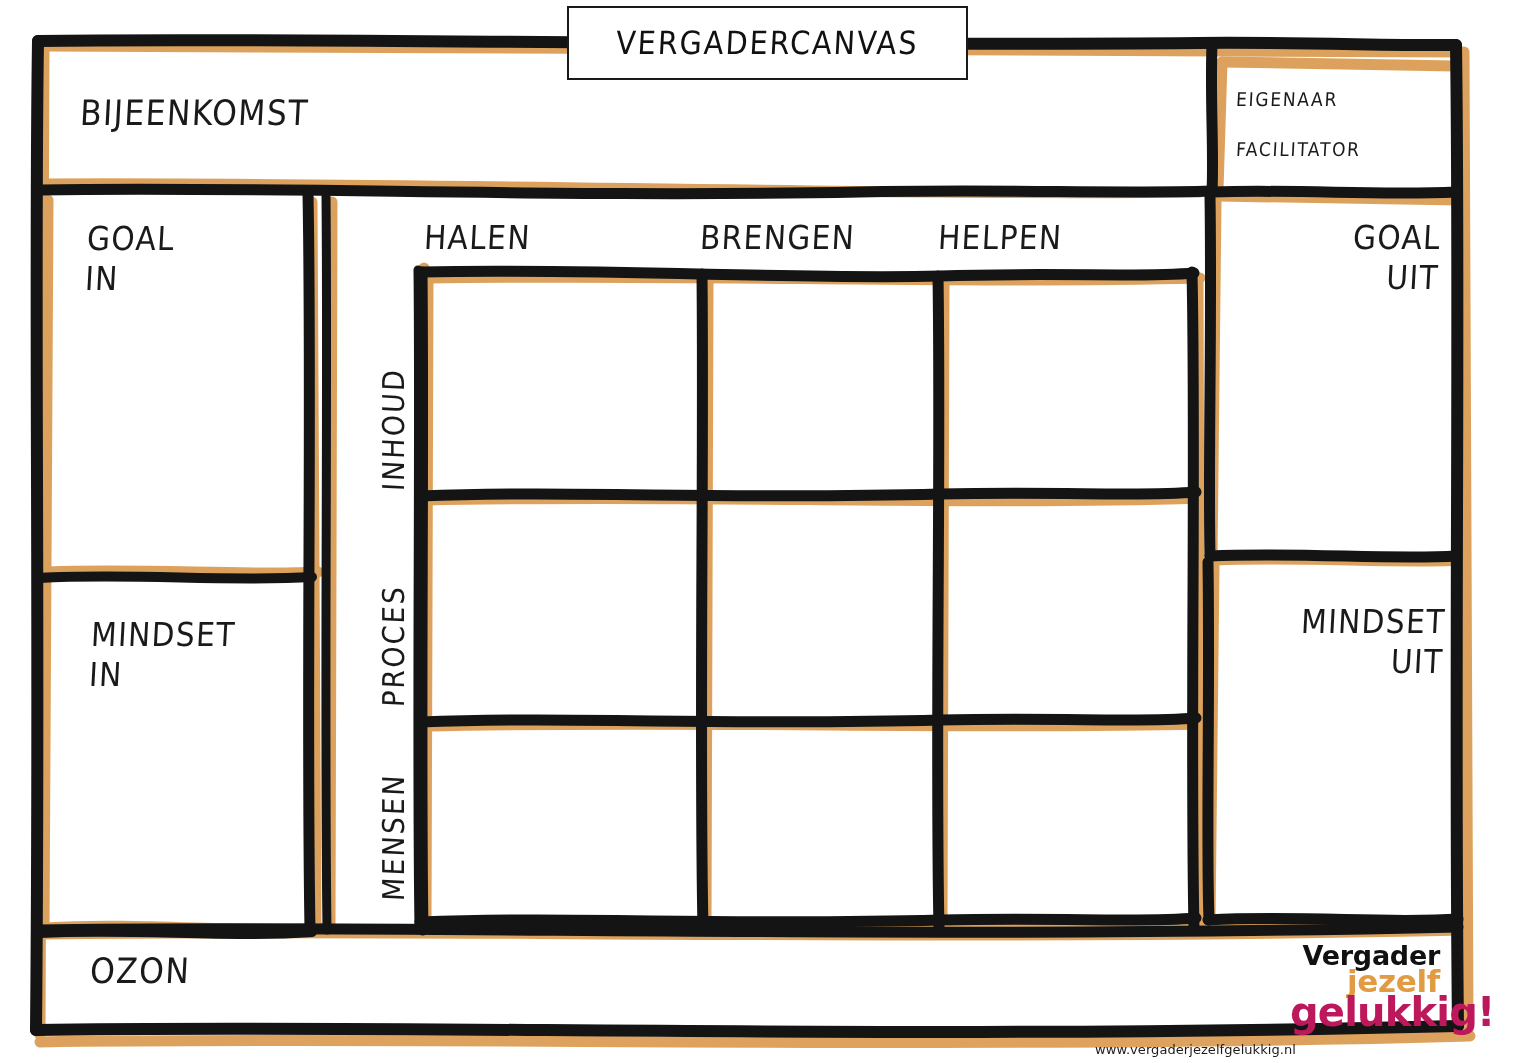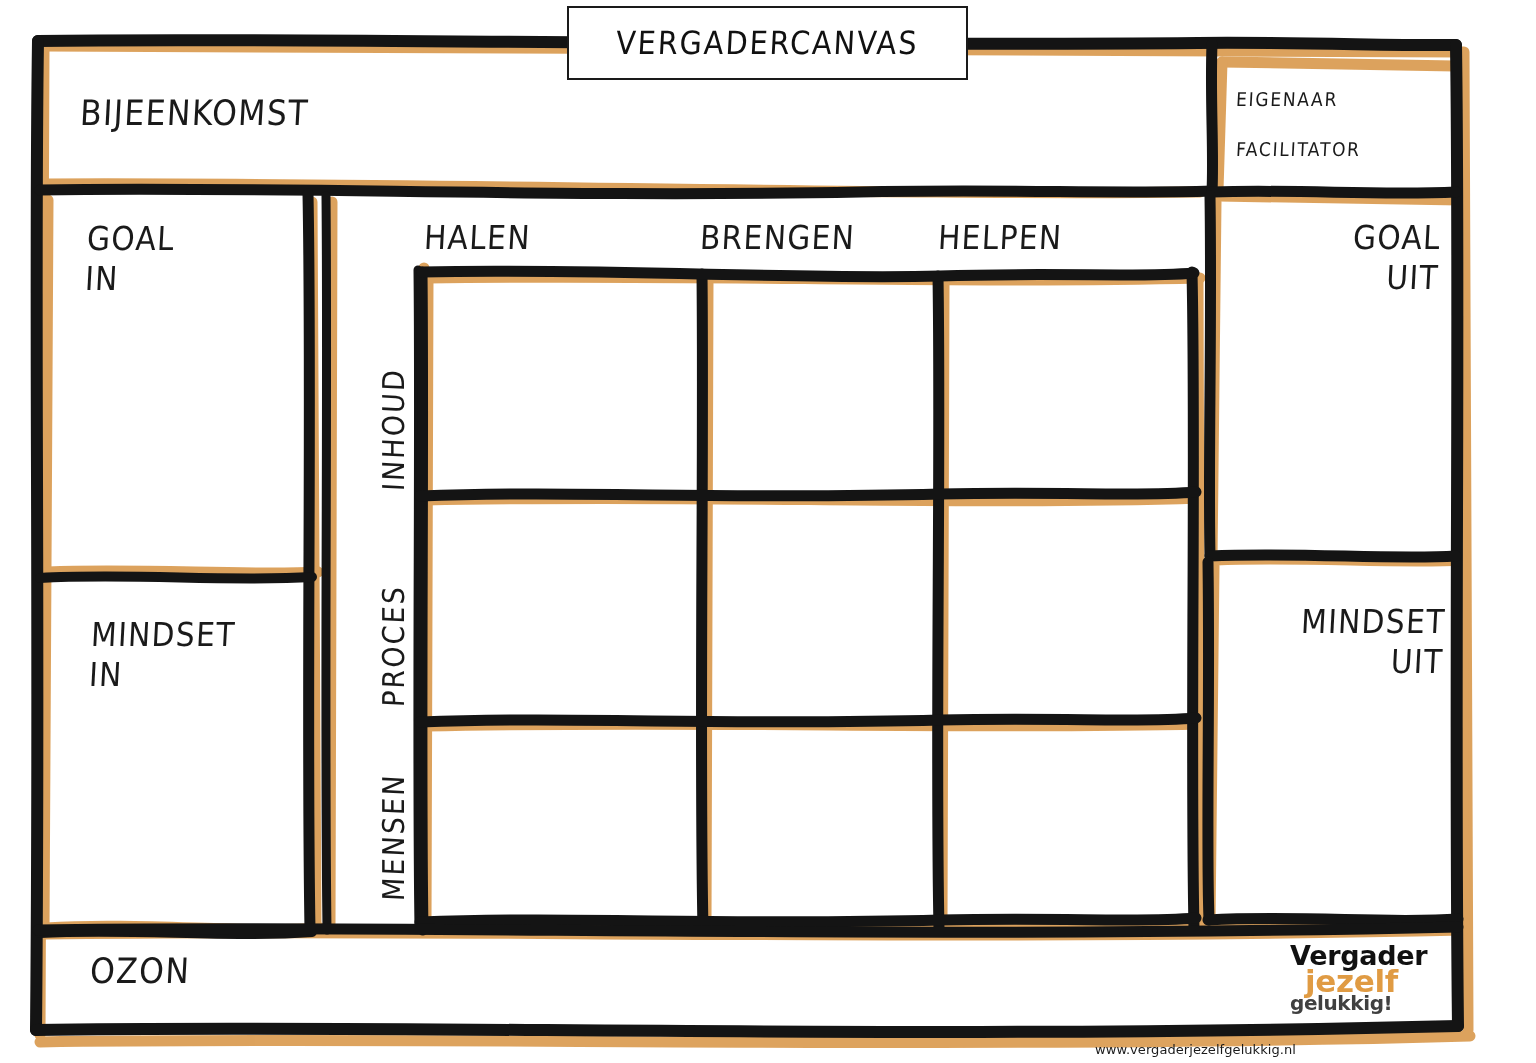--- a/index.html
+++ b/index.html
@@ -106,29 +106,29 @@
     color: #1a1a1a;
     font-family: "DejaVu Sans", sans-serif;
     letter-spacing: 0.005em;
     margin-top: 33px;
   }
 
   #brand-logo {
     position: absolute;
     left: 1290px; top: 944px;
     width: 150px;
-    text-align: left;
+    text-align: right;
     font-family: "DejaVu Sans", sans-serif;
     font-weight: bold;
     line-height: 0.88;
     z-index: 7;
   }
   #brand-logo .l1 { display:block; font-size: 27px; color:#111; letter-spacing:-0.01em; }
   #brand-logo .l2 { display:block; font-size: 31px; color:#E09B43; letter-spacing:-0.01em; margin-left:15px; }
-  #brand-logo .l3 { display:block; font-size: 20px; color:#404040; letter-spacing:-0.02em; }
+  #brand-logo .l3 { display:block; font-size: 40px; color:#be185d; letter-spacing:-0.02em; }
 </style>
 </head>
 <body>
 
 <div id="canvas-root">
 
   <svg class="svg-layer" viewBox="0 0 1536 1063" aria-hidden="true">
     <g fill="none" stroke-linecap="round" stroke-linejoin="round">
 
       <g stroke="#DB9E55" stroke-width="11" opacity="0.95">

